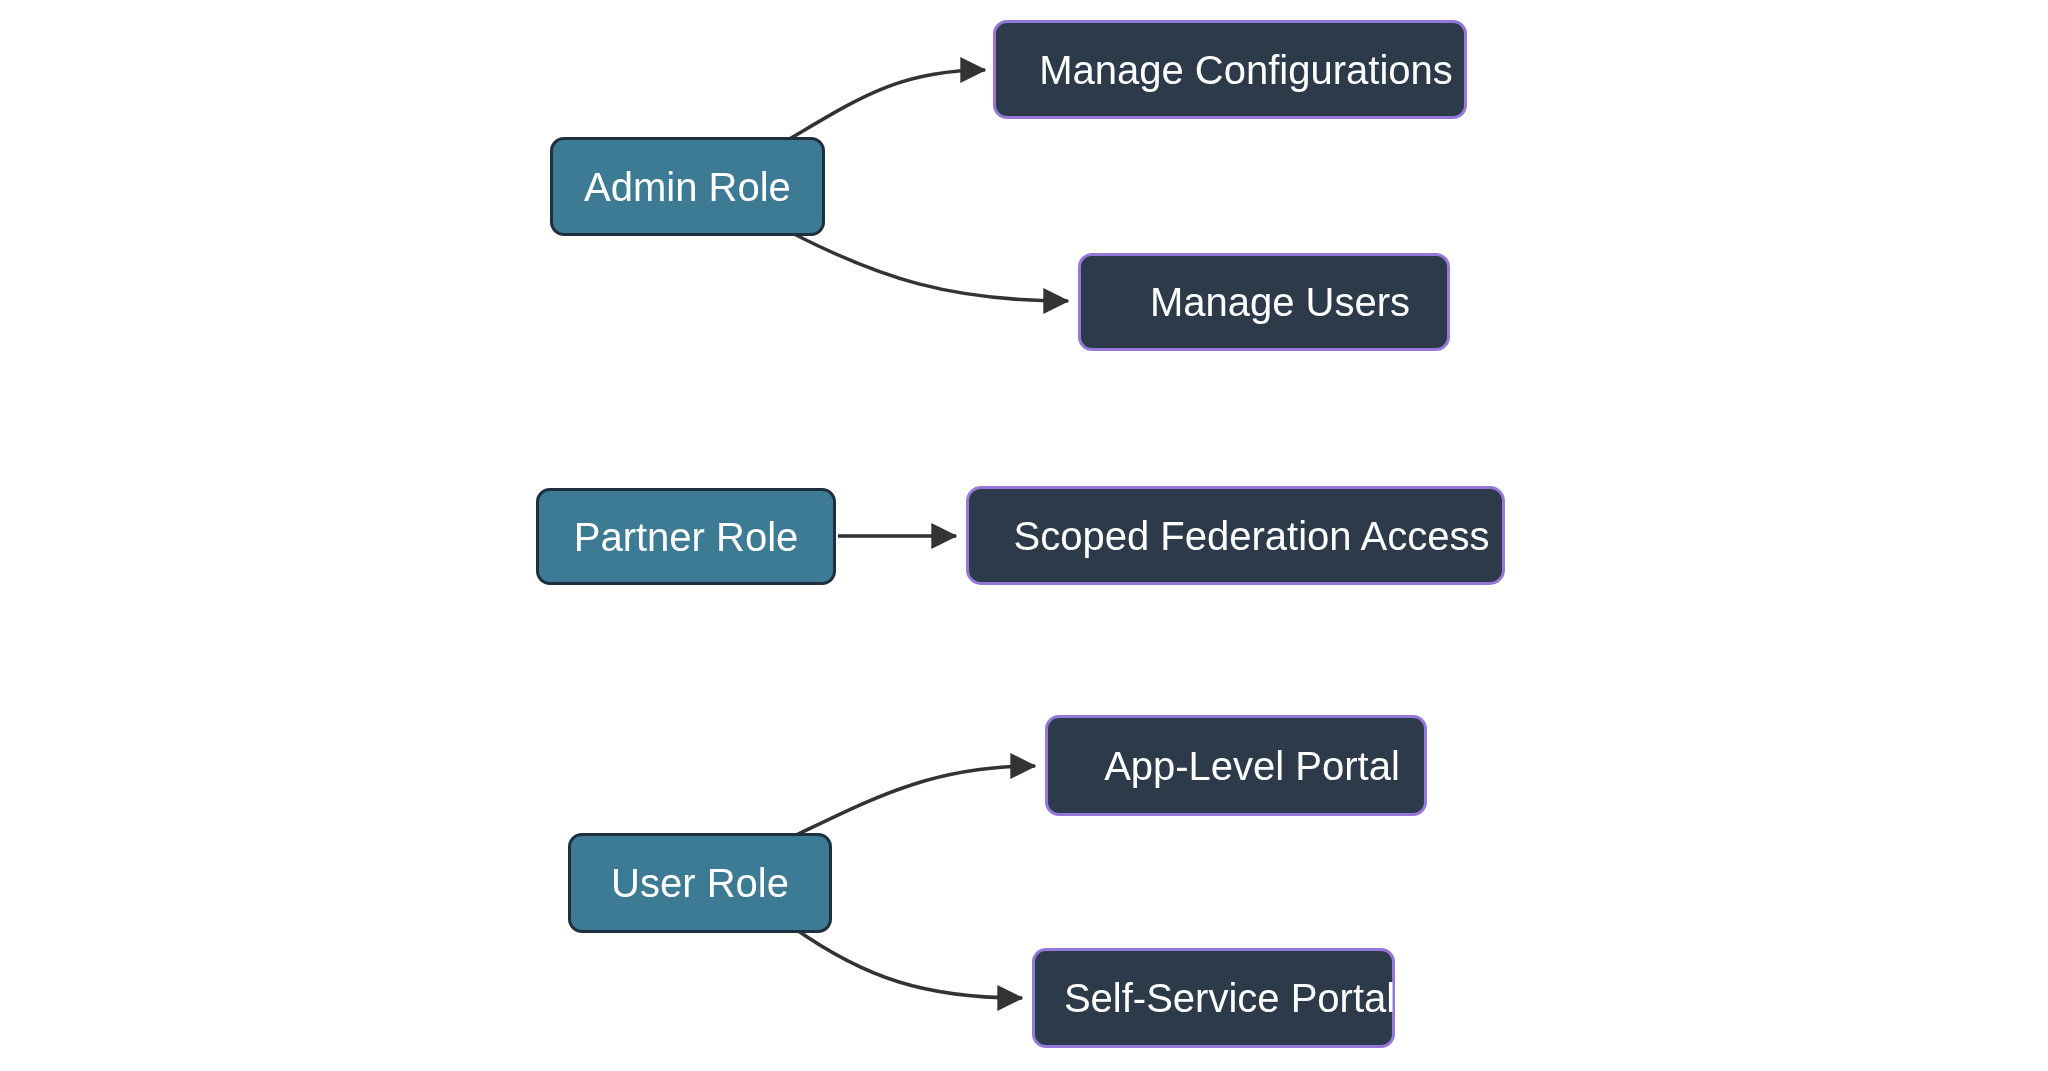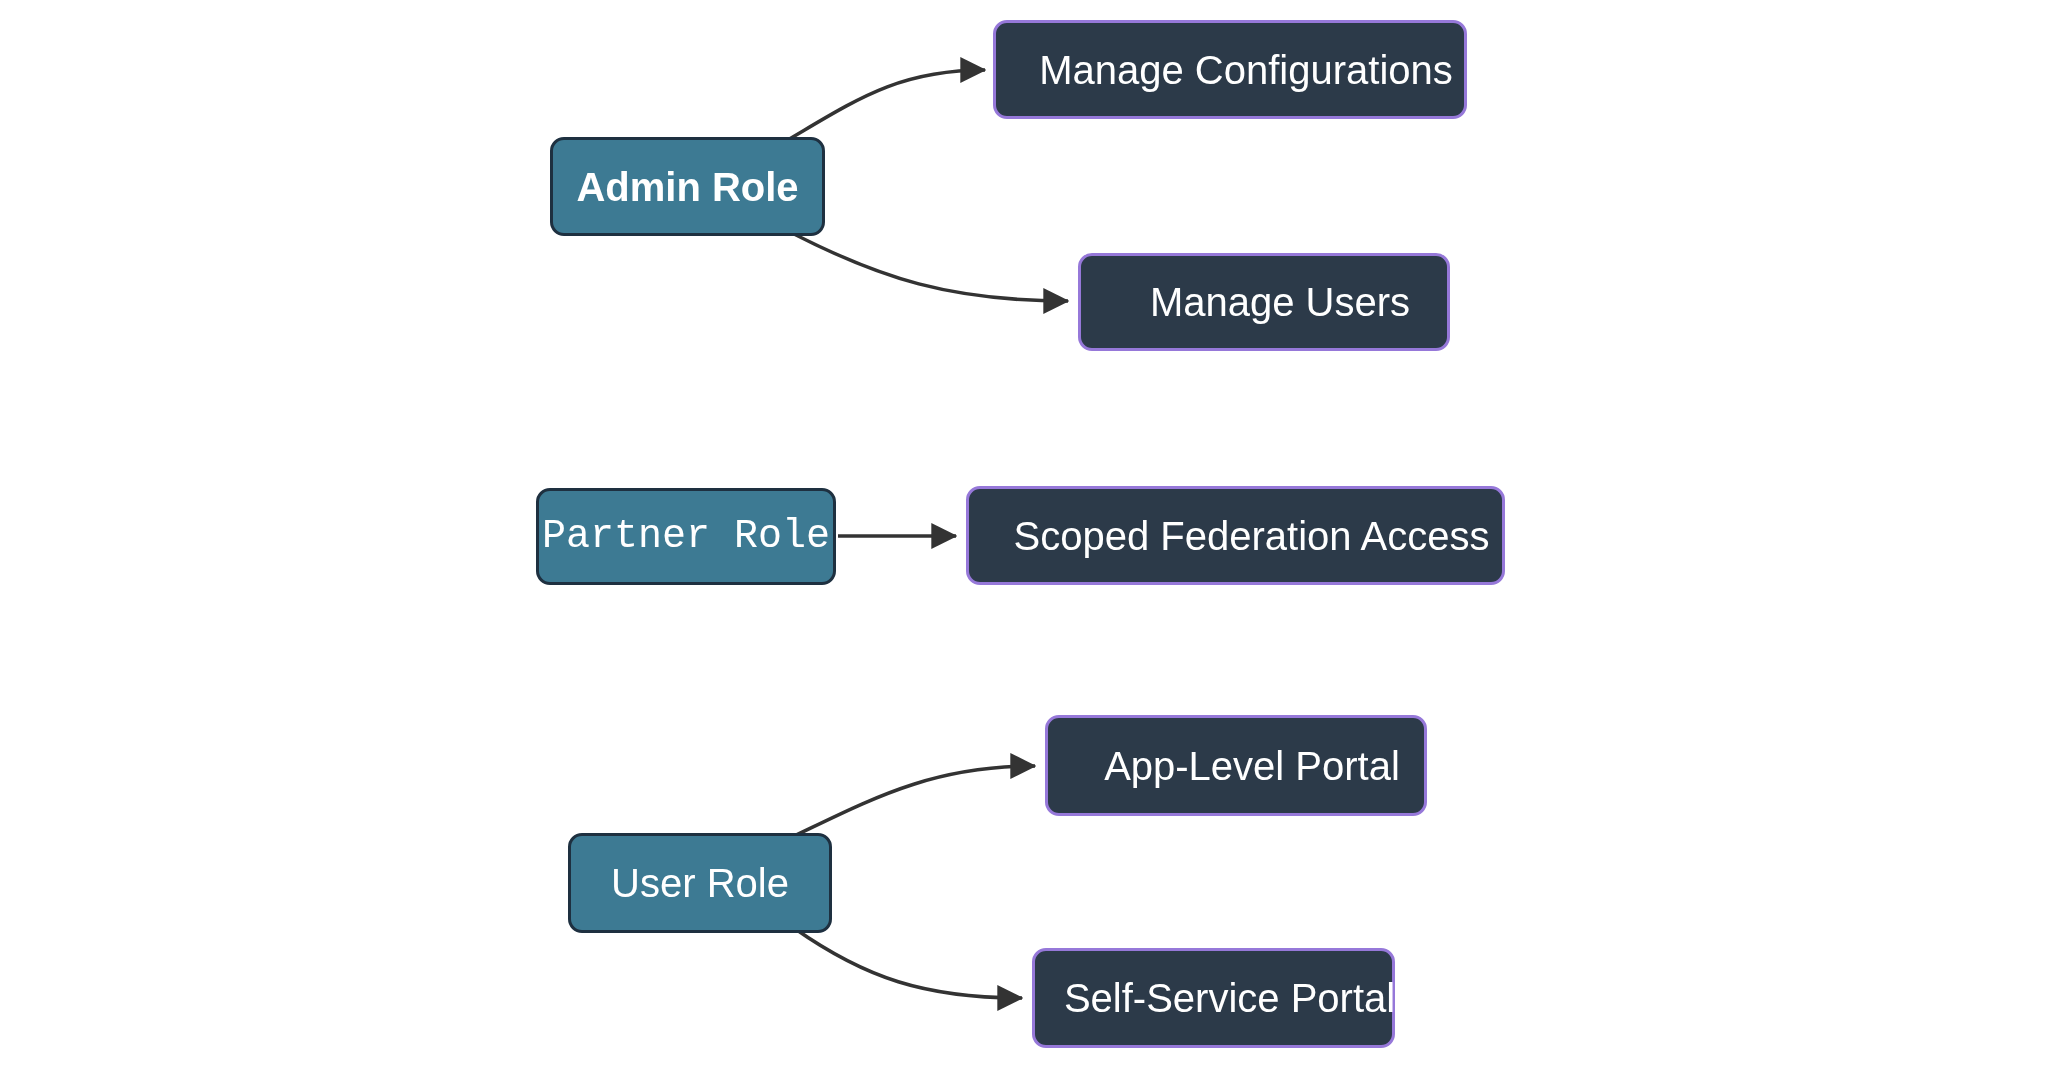--- a/index.html
+++ b/index.html
@@ -43,25 +43,25 @@
   .node.role {
     background: #3d7a93;
     border: 3px solid #1e3040;
   }
   .node.capability {
     background: #2c3a49;
     border: 3px solid #9678d9;
     padding-left: 32px;
   }
   
-  .node-admin               { left: 550px;  top: 137px; width: 275px; height: 99px; font-weight: bold; }
+  .node-admin               { left: 550px;  top: 137px; width: 275px; height: 99px; }
   .node-manage-configs      { left: 993px;  top: 20px;  width: 474px; height: 99px; }
   .node-manage-users        { left: 1078px; top: 253px; width: 372px; height: 98px; }
-  .node-partner             { left: 536px;  top: 488px; width: 300px; height: 97px; font-family: Liberation Mono, monospace; }
-  .node-scoped-federation   { left: 966px;  top: 486px; width: 539px; height: 99px; }
+  .node-partner             { left: 536px;  top: 488px; width: 300px; height: 97px; }
+  .node-scoped-federation   { left: 966px;  top: 486px; width: 539px; height: 99px; border-radius: 15px; }
   .node-user                { left: 568px;  top: 833px; width: 264px; height: 100px; }
   .node-app-level           { left: 1045px; top: 715px; width: 382px; height: 101px; }
   .node-self-service        { left: 1032px; top: 948px; width: 363px; height: 100px; text-align: right; }
 </style>
 </head>
 <body>
 
 <div class="canvas">
 
   <svg class="edge-layer" viewBox="0 0 2048 1071" xmlns="http://www.w3.org/2000/svg" aria-hidden="true">

